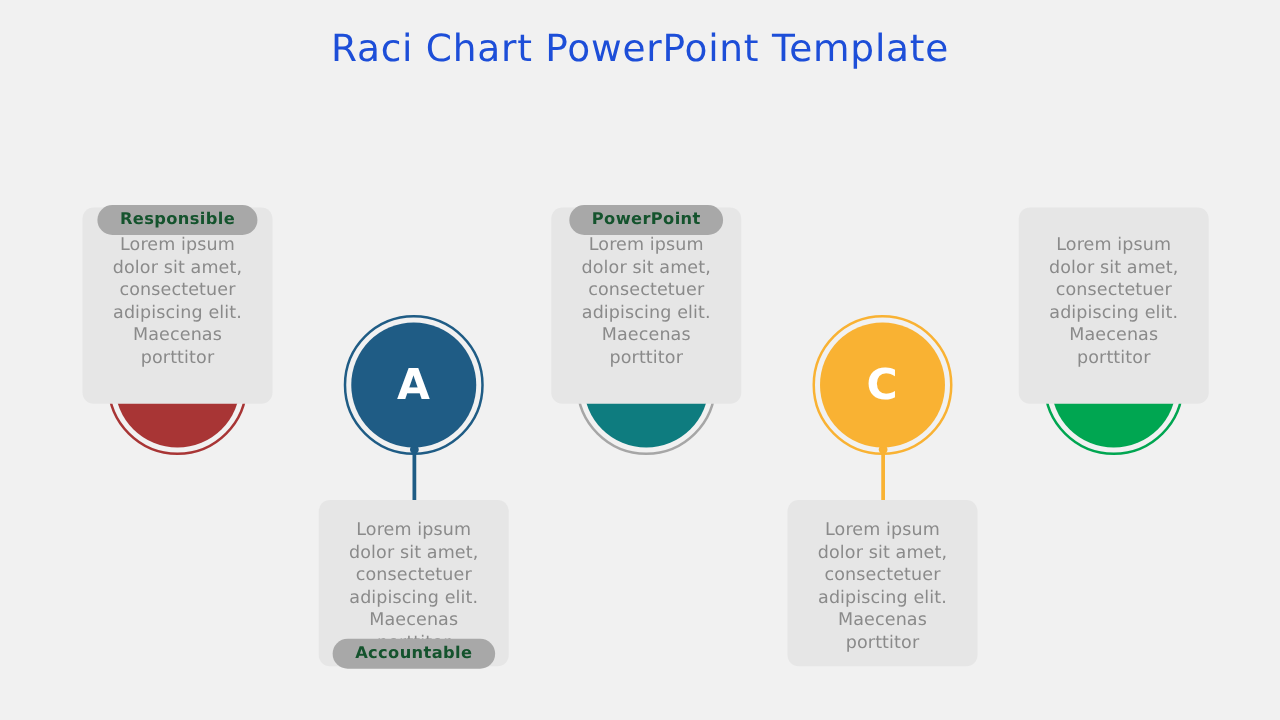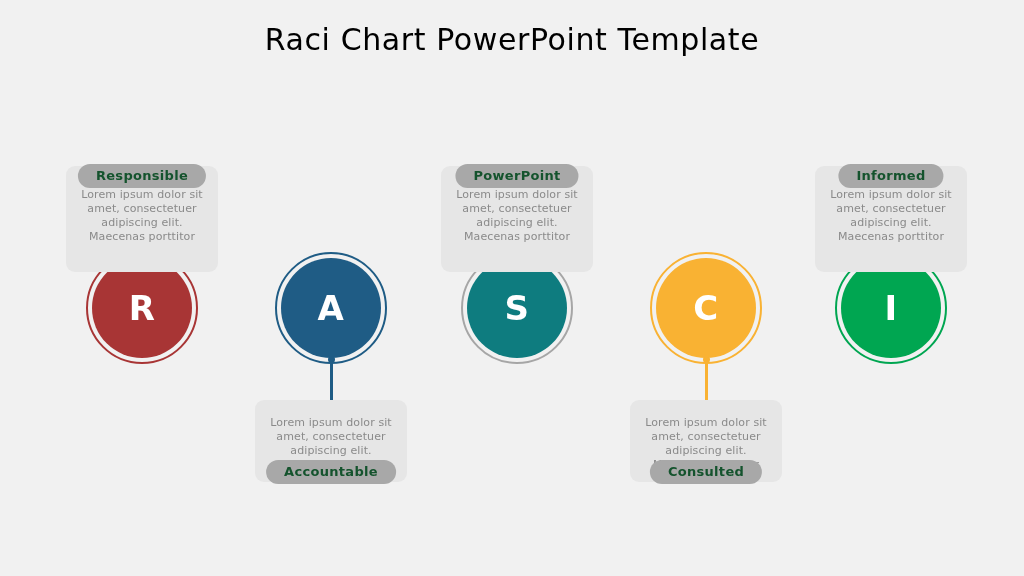--- a/index.html
+++ b/index.html
@@ -24,21 +24,21 @@
   
   #slide-title {
     position: absolute;
     top: 22px;
     left: 0;
     width: 1024px;
     text-align: center;
     font-size: 30px;
     font-weight: 400;
     letter-spacing: 0.6px;
-    color: #000000;
+    color: #1d4ed8;
     white-space: nowrap;
   }
 
   
   .node {
     position: absolute;
     top: 0;
     left: 0;
     width: 0;
     height: 0;
@@ -107,21 +107,21 @@
   .card {
     position: absolute;
     width: 152px;
     background: #e6e6e6;
     border-radius: 9px;
     box-sizing: border-box;
     padding: 0;
   }
   .card-body {
     color: #8a8a8a;
-    font-size: 11px;
+    font-size: 14px;
     line-height: 1.28;
     text-align: center;
     padding: 0 10px;
     letter-spacing: 0.1px;
   }
   .card.above .card-body { padding-top: 22px; padding-bottom: 28px; }
   .card.below .card-body { padding-top: 16px; padding-bottom: 10px; }
 
   .pill {
     position: absolute;
@@ -194,32 +194,30 @@
         <div class="connector" style="background: rgb(249, 178, 51); height: 40px; top: 52px;"></div>
         <div class="connector-dot" style="background: rgb(249, 178, 51); top: 48px;"></div>
         <div class="circle-wrap">
           <div class="circle-ring" style="border-color: rgb(249, 178, 51);"></div>
           <div class="circle-core" style="background: rgb(249, 178, 51);">
             <span class="circle-letter">C</span>
           </div>
         </div>
         <div class="card below" style="left: -76px; top: 92px;">
           <div class="card-body">Lorem ipsum dolor sit amet, consectetuer adipiscing elit. Maecenas porttitor</div>
-          <div class="pill">Consulted</div>
         </div>
       </div>
       <div class="node" style="left: 891px; top: 308px;">
         <div class="connector" style="background: rgb(0, 166, 81); height: 40px; top: -92px;"></div>
         <div class="connector-dot" style="background: rgb(0, 166, 81); top: -55px;"></div>
         <div class="circle-wrap">
           <div class="circle-ring" style="border-color: rgb(0, 166, 81);"></div>
           <div class="circle-core" style="background: rgb(0, 166, 81);">
             <span class="circle-letter">I</span>
           </div>
         </div>
         <div class="card above" style="left: -76px; top: -142px;">
           <div class="card-body">Lorem ipsum dolor sit amet, consectetuer adipiscing elit. Maecenas porttitor</div>
-          <div class="pill">Informed</div>
         </div>
       </div>
     </div>
 
 </div>
 
 </body></html>

